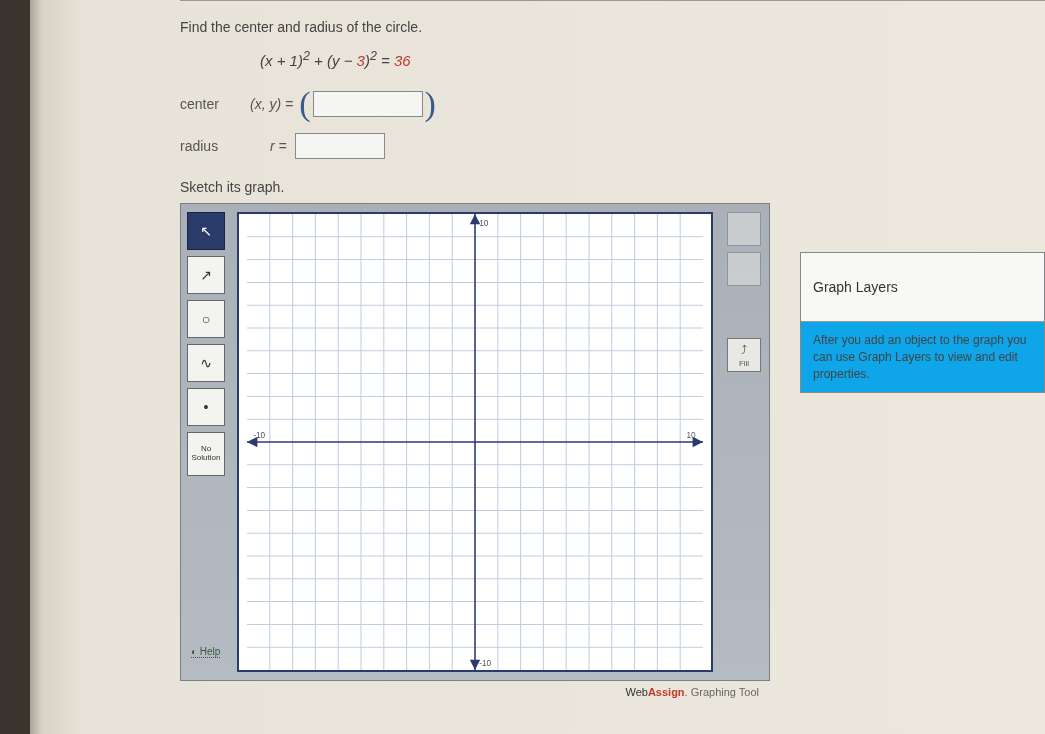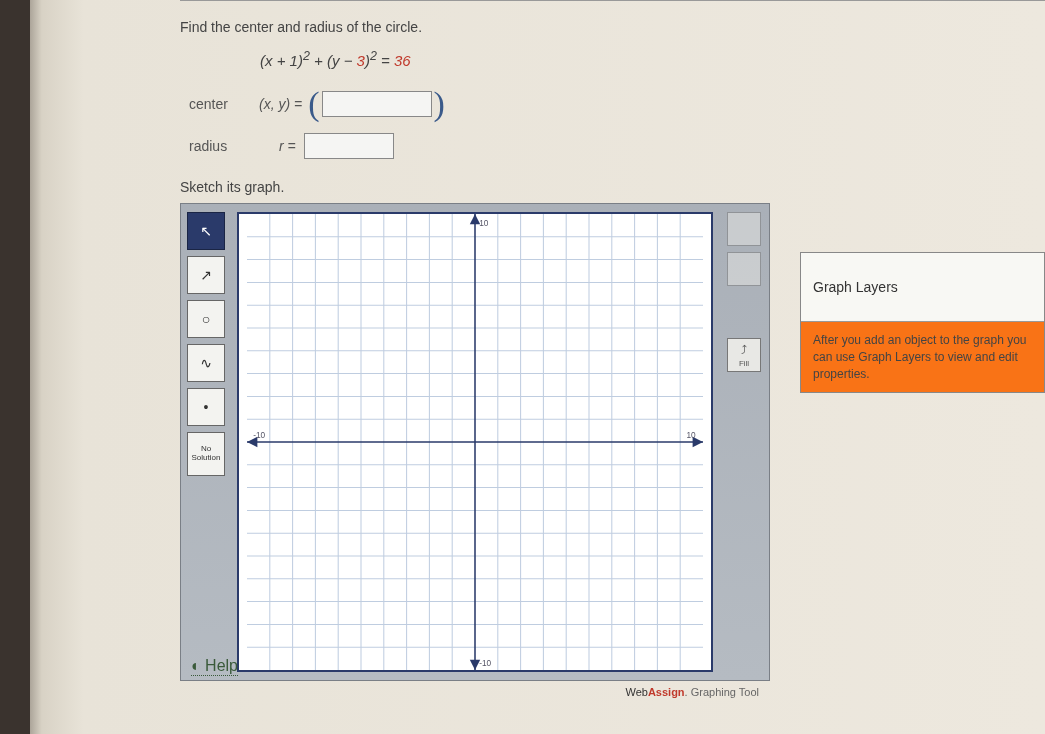--- a/index.html
+++ b/index.html
@@ -30,21 +30,21 @@
   .equation {
     font-size: 15px;
     font-style: italic;
     margin: 8px 0 18px 80px;
     color: #444;
   }
   .red { color: #c0392b; }
   .row {
     display: flex;
     align-items: center;
-    margin: 12px 9px;
+    margin: 12px 0;
     font-size: 14px;
   }
   .label1 { width: 70px; color: #555; }
   .label2 { font-style: italic; margin-right: 6px; color: #555;}
   .paren { font-size: 34px; color: #3a5a8a; font-family: Georgia, serif; line-height: 1;}
   .inputbox {
     display: inline-block;
     border: 1px solid #888;
     background: #f5f5f3;
     height: 26px;
@@ -87,23 +87,23 @@
   }
   .tool-btn.nosol {
     height: 44px;
     font-size: 8px;
     text-align: center;
     line-height: 1.1;
     flex-direction: column;
   }
   .help-link {
     position: absolute;
-    bottom: 4px;
+    bottom: 22px;
     left: 10px;
-    font-size: 16px;
+    font-size: 10px;
     color: #3a5a3a;
     border-bottom: 1px dotted #3a5a3a;
   }
   .grid-canvas {
     flex: 1;
     margin: 8px 8px 8px 0;
     background: #fff;
     border: 2px solid #2a3a6a;
     position: relative;
   }
@@ -146,21 +146,21 @@
     background: #efeee9;
   }
   .layers-title {
     background: #f8f8f4;
     padding: 26px 12px;
     font-size: 14px;
     color: #333;
     border-bottom: 1px solid #999;
   }
   .layers-body {
-    background: #f97316;
+    background: #0ea5e9;
     padding: 10px 12px;
     font-size: 12px;
     color: #444;
     line-height: 1.4;
   }
   .left-hw {
     position:absolute;
     left:0; top:0; bottom:0;
     width: 30px;
     background: #3a332e;

